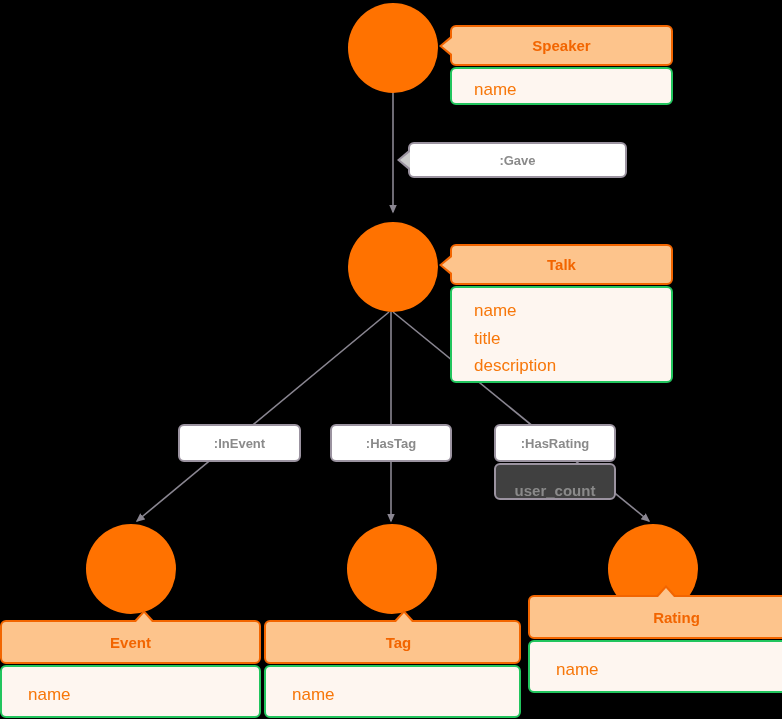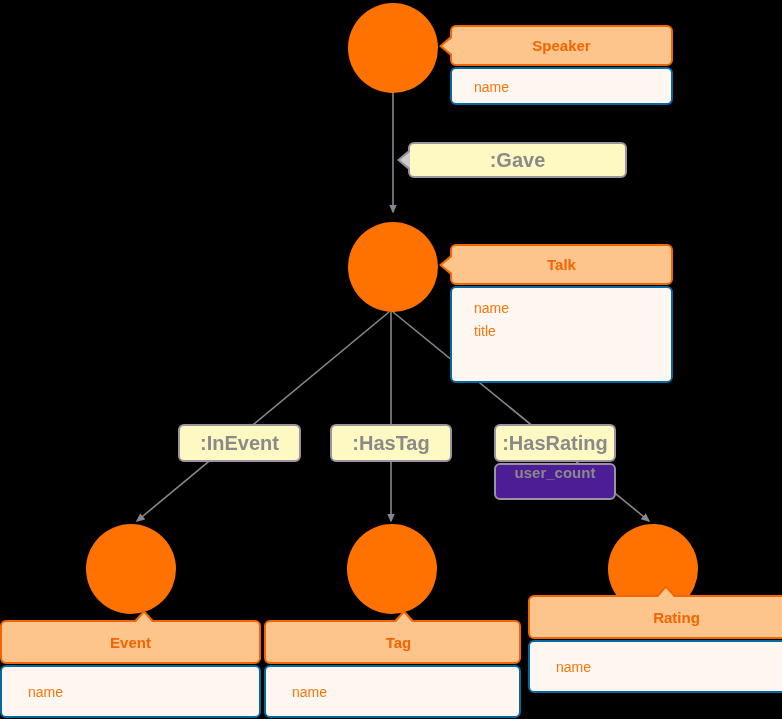--- a/index.html
+++ b/index.html
@@ -52,24 +52,24 @@
     text-align: center;
     line-height: 1;
     display: flex;
     align-items: center;
     justify-content: center;
     position: relative;
   }
   .tip .tip-body {
     box-sizing: border-box;
     background: #FEF6F0;
-    border: 2px solid #0369a1;
+    border: 2px solid #22c55e;
     border-radius: 6px;
     color: #F7770A;
-    font-size: 14px;
+    font-size: 17px;
     padding: 9px 14px 8px 22px;
     line-height: 1.62;
     margin-top: 1px;
   }
   .tip .tip-body .prop {
     white-space: nowrap;
   }
 
   
   .notch-left {
@@ -113,42 +113,42 @@
     border-bottom: 9px solid #FDC48C;
   }
 
   
   .rel {
     position: absolute;
     box-sizing: border-box;
   }
   .rel .rel-head {
     box-sizing: border-box;
-    background: #fef9c3;
+    background: #ffffff;
     border: 2px solid #9B93A0;
     border-radius: 6px;
     color: #8A8A8A;
     font-weight: bold;
-    font-size: 20px;
+    font-size: 13px;
     display: flex;
     align-items: center;
     justify-content: center;
     line-height: 1;
     position: relative;
   }
   .rel .rel-body {
     box-sizing: border-box;
-    background: #4c1d95;
+    background: #404040;
     border: 2px solid #9B93A0;
     border-radius: 6px;
     color: #8A8A8A;
     font-weight: bold;
     font-size: 15px;
     display: flex;
-    align-items: flex-start;
+    align-items: flex-end;
     justify-content: center;
     line-height: 1;
     margin-top: 1px;
   }
   .rel .rel-notch-left {
     position: absolute;
     left: -13px;
     top: 50%;
     margin-top: -11px;
     width: 0; height: 0;
@@ -216,20 +216,21 @@
   </div>
 
   <div class="tip" style="left:450px; top:244px; width:223px;">
     <div class="tip-head" style="height:41px;">
       <span class="notch-left"></span>
       <span>Talk</span>
     </div>
     <div class="tip-body" style="height:97px;">
       <div class="prop">name</div>
       <div class="prop">title</div>
+      <div class="prop">description</div>
     </div>
   </div>
 
   <div class="rel" style="left:330px; top:424px; width:122px;">
     <div class="rel-head" style="height:38px;">
       <span>:HasTag</span>
     </div>
   </div>
 
   <div class="rel" style="left:178px; top:424px; width:123px;">

